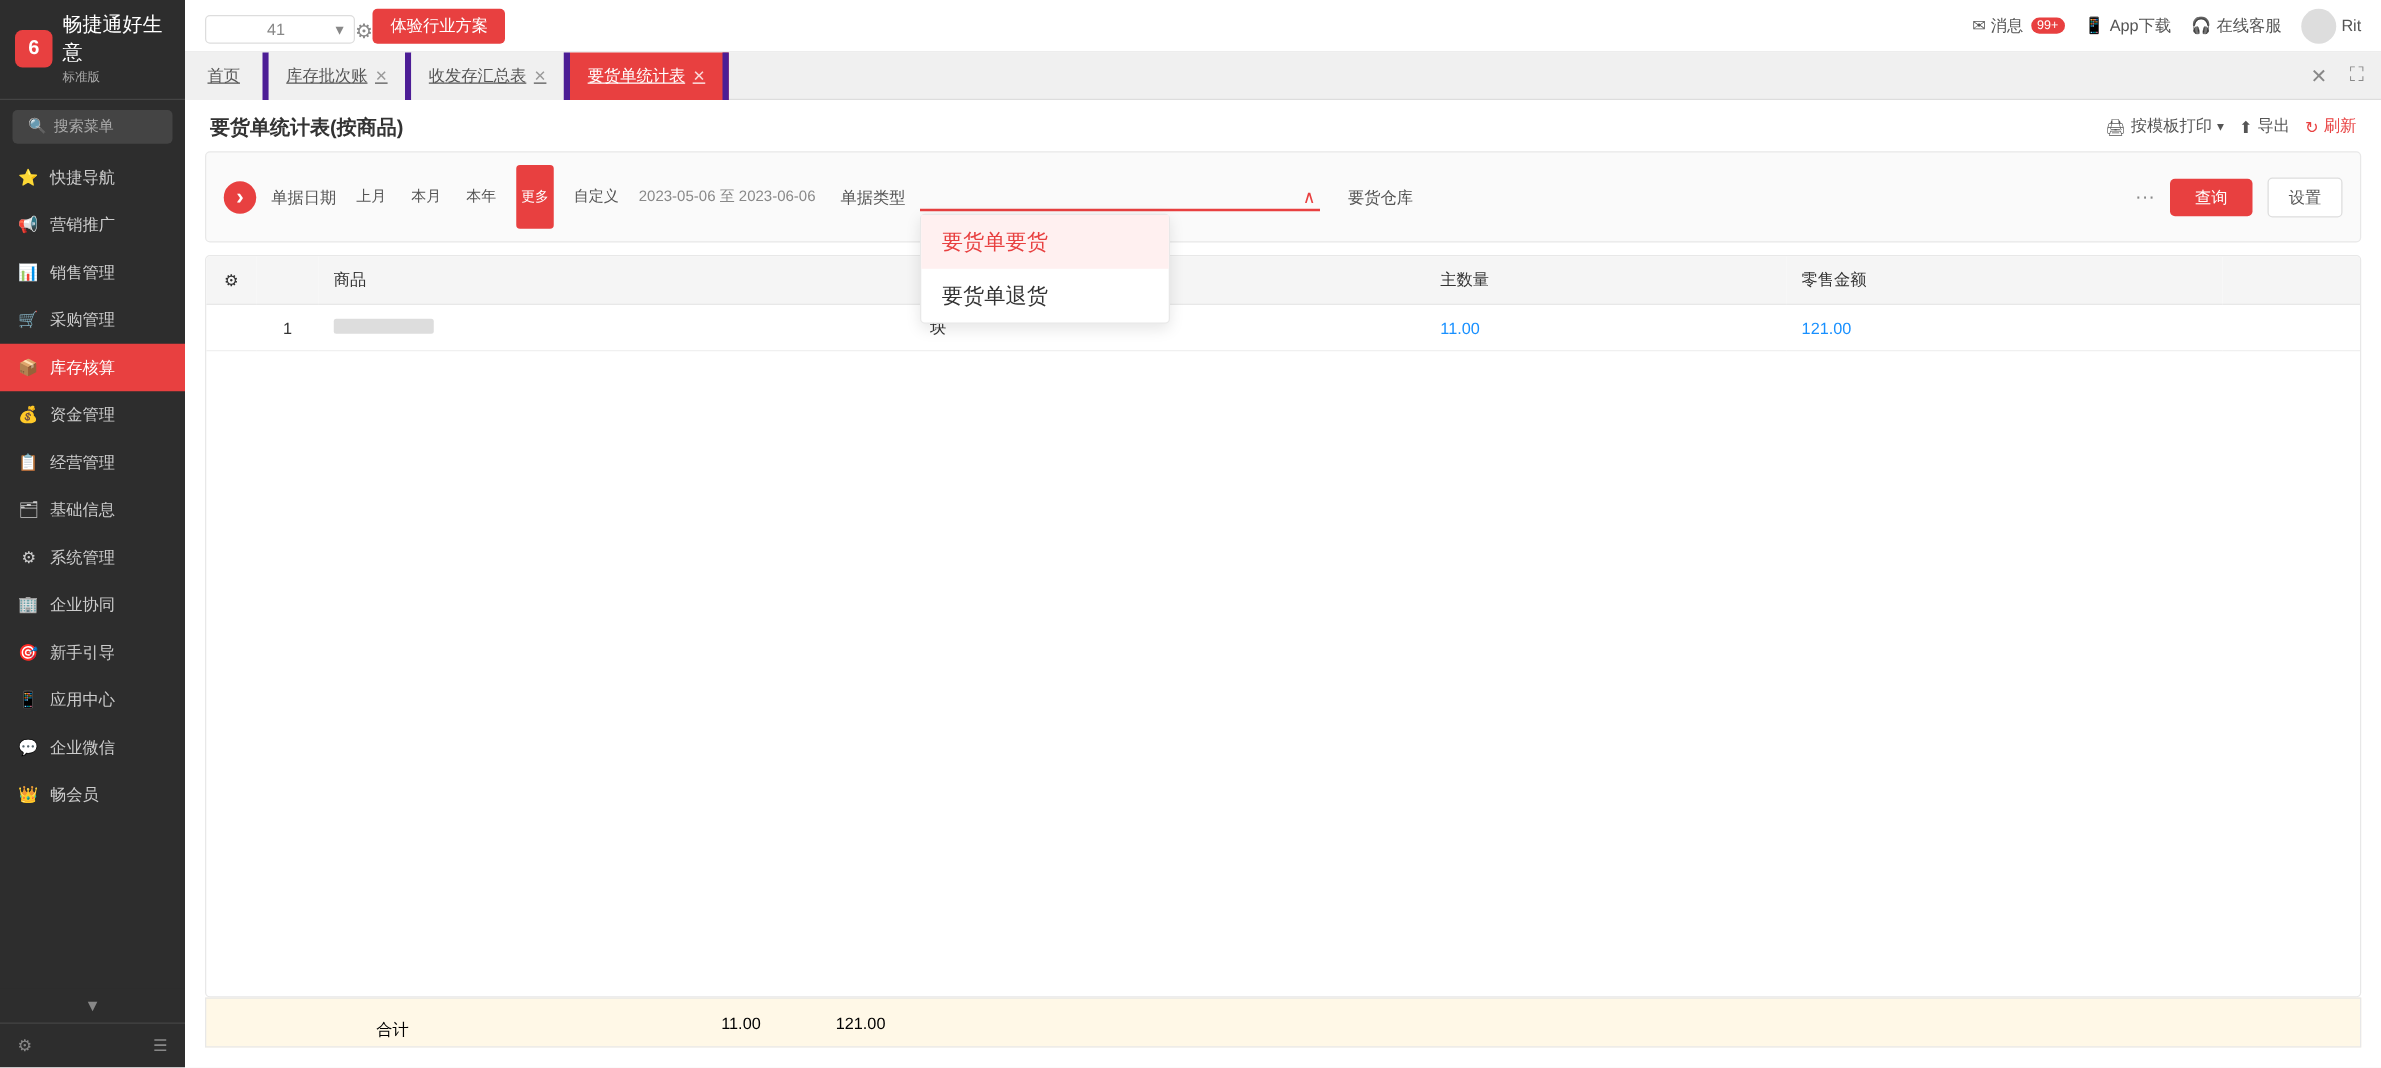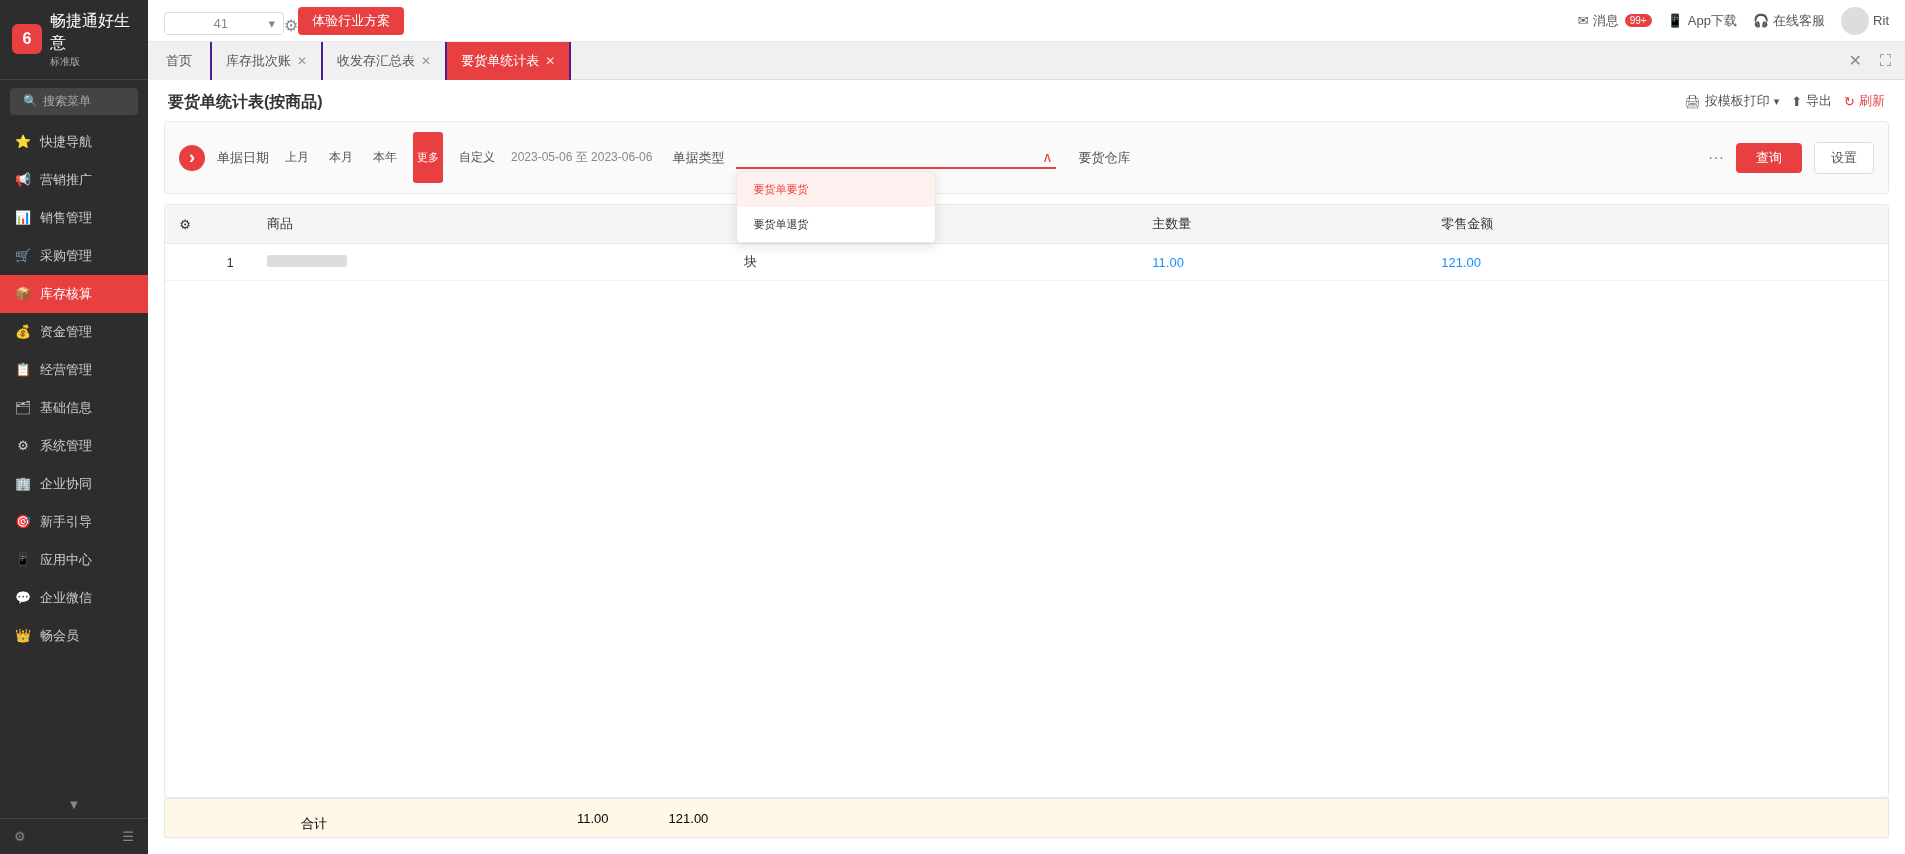--- a/index.html
+++ b/index.html
@@ -139,23 +139,24 @@
       flex-shrink: 0;
     }
     .tab {
       display: flex;
       align-items: center;
       padding: 0 14px;
       height: 38px;
       font-size: 13px;
       cursor: pointer;
       color: #555;
-      border-right: 2px solid #4c1d95;
+      border-right: 5px solid #4c1d95;
       background: #f0f0f0;
       white-space: nowrap;
+      text-decoration: underline;
     }
     .tab.home { padding: 0 18px; }
     .tab.active {
       background: #e84040;
       color: #fff;
     }
     .tab .tab-close {
       margin-left: 6px;
       color: #999;
       font-size: 12px;
@@ -264,21 +265,21 @@
       border: 1px solid #e8e8e8;
       border-radius: 4px;
       box-shadow: 0 4px 12px rgba(0,0,0,0.1);
       z-index: 100;
       min-width: 200px;
       margin-top: 4px;
     }
     .dropdown-item {
       padding: 10px 16px;
       cursor: pointer;
-      font-size: 11px;
+      font-size: 17px;
       color: #333;
     }
     .dropdown-item.selected { background: #fff0f0; color: #e84040; }
 
     
     .table-container {
       flex: 1;
       overflow: auto;
       margin: 10px 16px 0;
       border: 1px solid #e8e8e8;

